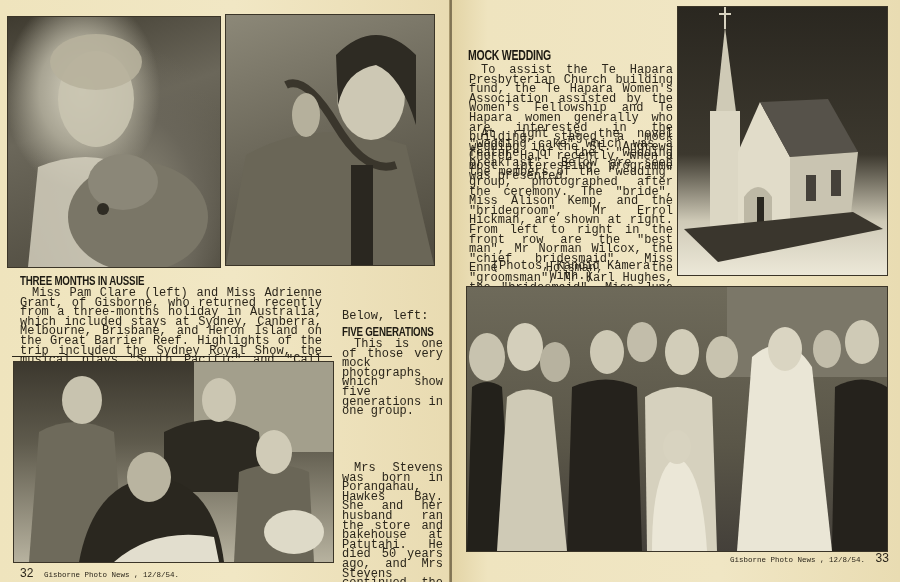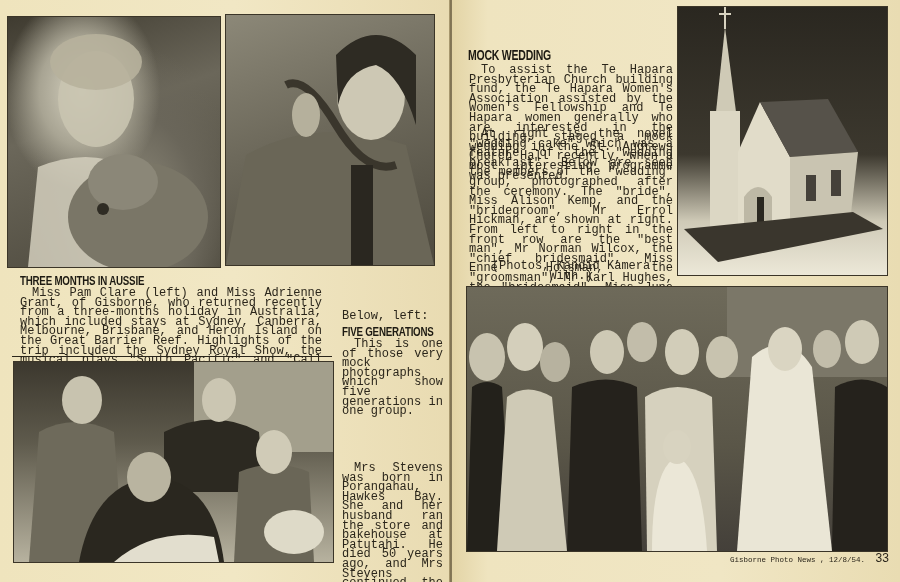--- a/index.html
+++ b/index.html
@@ -68,20 +68,24 @@
         <ellipse cx="205" cy="38" rx="17" ry="22" fill="#cbc6b2"></ellipse>
         <path d="M65 200 Q80 120 140 115 Q200 120 210 200 Z" fill="#2a271f"></path>
         <ellipse cx="135" cy="115" rx="22" ry="25" fill="#b9b4a0"></ellipse>
         <path d="M220 200 L225 110 Q260 95 295 110 L300 200 Z" fill="#6a6657"></path>
         <ellipse cx="260" cy="90" rx="18" ry="22" fill="#d0cbb7"></ellipse>
         <ellipse cx="280" cy="170" rx="30" ry="22" fill="#dedac8"></ellipse>
         <path d="M100 200 Q140 165 200 175 L205 200 Z" fill="#e2dece"></path>
       </svg>
     </div>
 
+    <div class="folio" style="left:20px;top:566px;">
+      <span class="num">32</span>
+      <span style="margin-left:6px;">Gisborne Photo News , 12/8/54.</span>
+    </div>
   </div>
 
   <div class="gutter"></div>
 
   <div class="page right">
 
     <div class="headline" style="left:16px;top:47px;font-size:14px;">MOCK WEDDING</div>
 
     <div class="body-text indent" style="left:17px;top:66px;width:204px;">To assist the Te Hapara Presbyterian Church building fund, the Te Hapara Women's Association assisted by the Women's Fellowship and Te Hapara women generally who are interested in the building, staged a mock wedding in the St. Andrews Church Hall recently, when a most interesting programme was presented.</div>
     <div class="body-text indent" style="left:17px;top:130px;width:204px;">At right is the novel "wedding cake" which was a feature of the "wedding breakfast". Below are seen the members of the "wedding" group, photographed after the ceremony. The "bride", Miss Alison Kemp, and the "bridegroom", Mr Errol Hickman, are shown at right. From left to right in the front row are the "best man", Mr Norman Wilcox, the "chief bridesmaid", Miss Enne Holsman, the "groomsman", Mr Karl Hughes, the "bridesmaid", Miss June O'Hagan, and the "flower girl", little Elaine Hughes. The "parents", in the back row are, from left, the "father of the bridegroom", Mr John Murray, the "father of the bride", Mr Fred Lawrence, the "mother of the bride", Miss Dawn Smythe, and the "mother of the bridegroom", Miss Beverley Smythe.</div>

